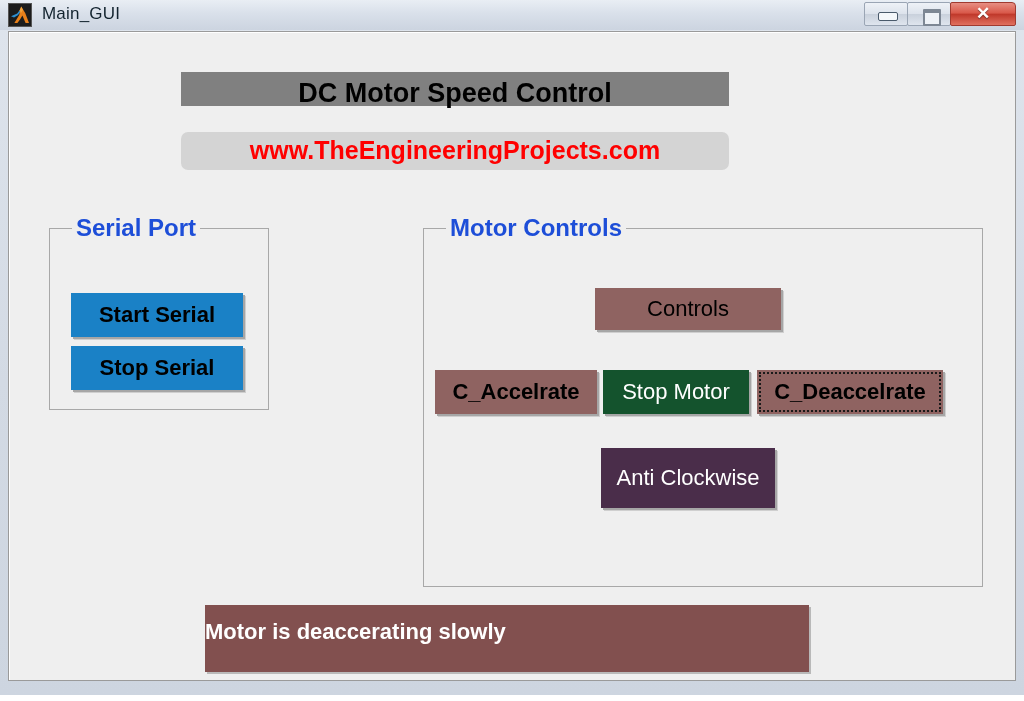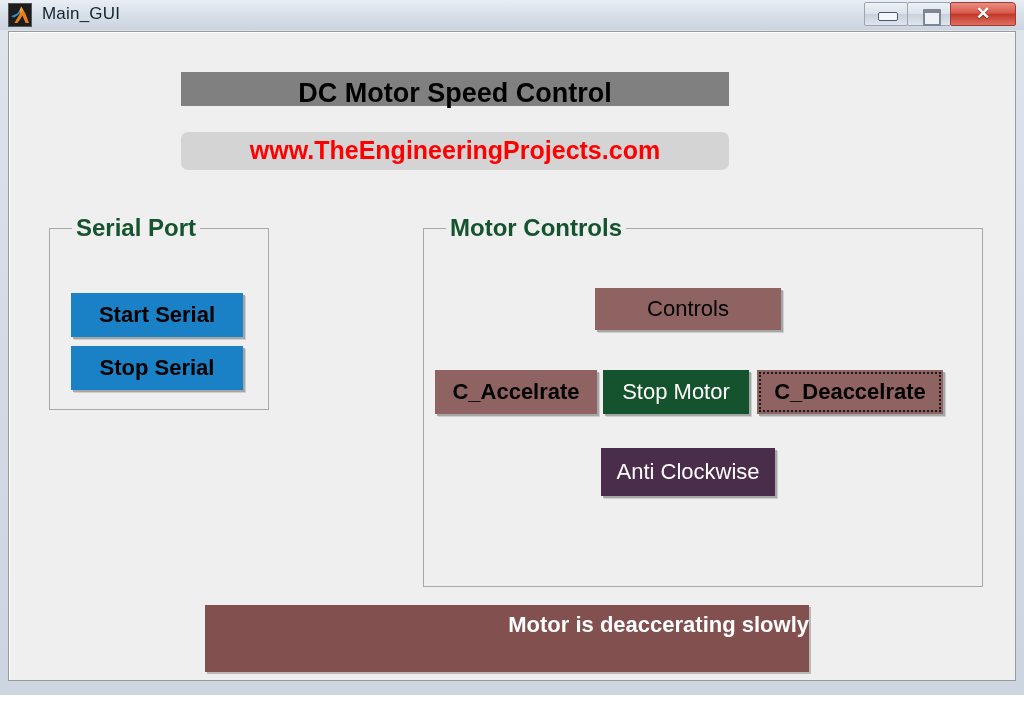--- a/index.html
+++ b/index.html
@@ -175,21 +175,21 @@
     position: absolute;
     box-sizing: border-box;
     border: 1px solid #a8a8a8;
   }
   .panel-title {
     position: absolute;
     top: -15px;
     background: #efefef;
     font-size: 24px;
     font-weight: bold;
-    color: #14532d;
+    color: #1d4ed8;
     padding: 0 4px;
     white-space: nowrap;
   }
   .panel-serial { left: 40px; top: 196px; width: 220px; height: 182px; }
   .panel-serial .panel-title { left: 22px; }
   .panel-motor { left: 414px; top: 196px; width: 560px; height: 359px; }
   .panel-motor .panel-title { left: 22px; }
 
   
   .btn {
@@ -235,36 +235,36 @@
     outline: 2px dotted #1a1a1a;
     outline-offset: -4px;
   }
 
   .b-start   { left: 62px;  top: 250px; width: 172px; height: 44px; margin-top: 11px; }
   .b-stop    { left: 62px;  top: 314px; width: 172px; height: 44px; }
   .b-cw      { left: 586px; top: 256px; width: 186px; height: 42px; }
   .b-acc     { left: 426px; top: 338px; width: 162px; height: 44px; }
   .b-stopm   { left: 594px; top: 338px; width: 146px; height: 44px; }
   .b-deacc   { left: 748px; top: 338px; width: 186px; height: 44px; }
-  .b-acw     { left: 592px; top: 416px; width: 174px; height: 48px; }
+  .b-acw     { left: 592px; top: 416px; width: 174px; height: 60px; }
 
   
   .status-box {
     position: absolute;
     left: 196px;
     top: 573px;
     width: 604px;
     height: 67px;
     background: #82504f;
     box-sizing: border-box;
     color: #ffffff;
     font-size: 22px;
     font-weight: bold;
-    text-align: right;
-    padding-top: 7px;
+    text-align: left;
+    padding-top: 14px;
     box-shadow: 2px 2px 0 #b9b9b9;
   }
 </style>
 </head>
 <body>
 
 <div id="screen">
 
   <div class="bleed bleed-a"></div>
   <div class="bleed bleed-b"></div>

